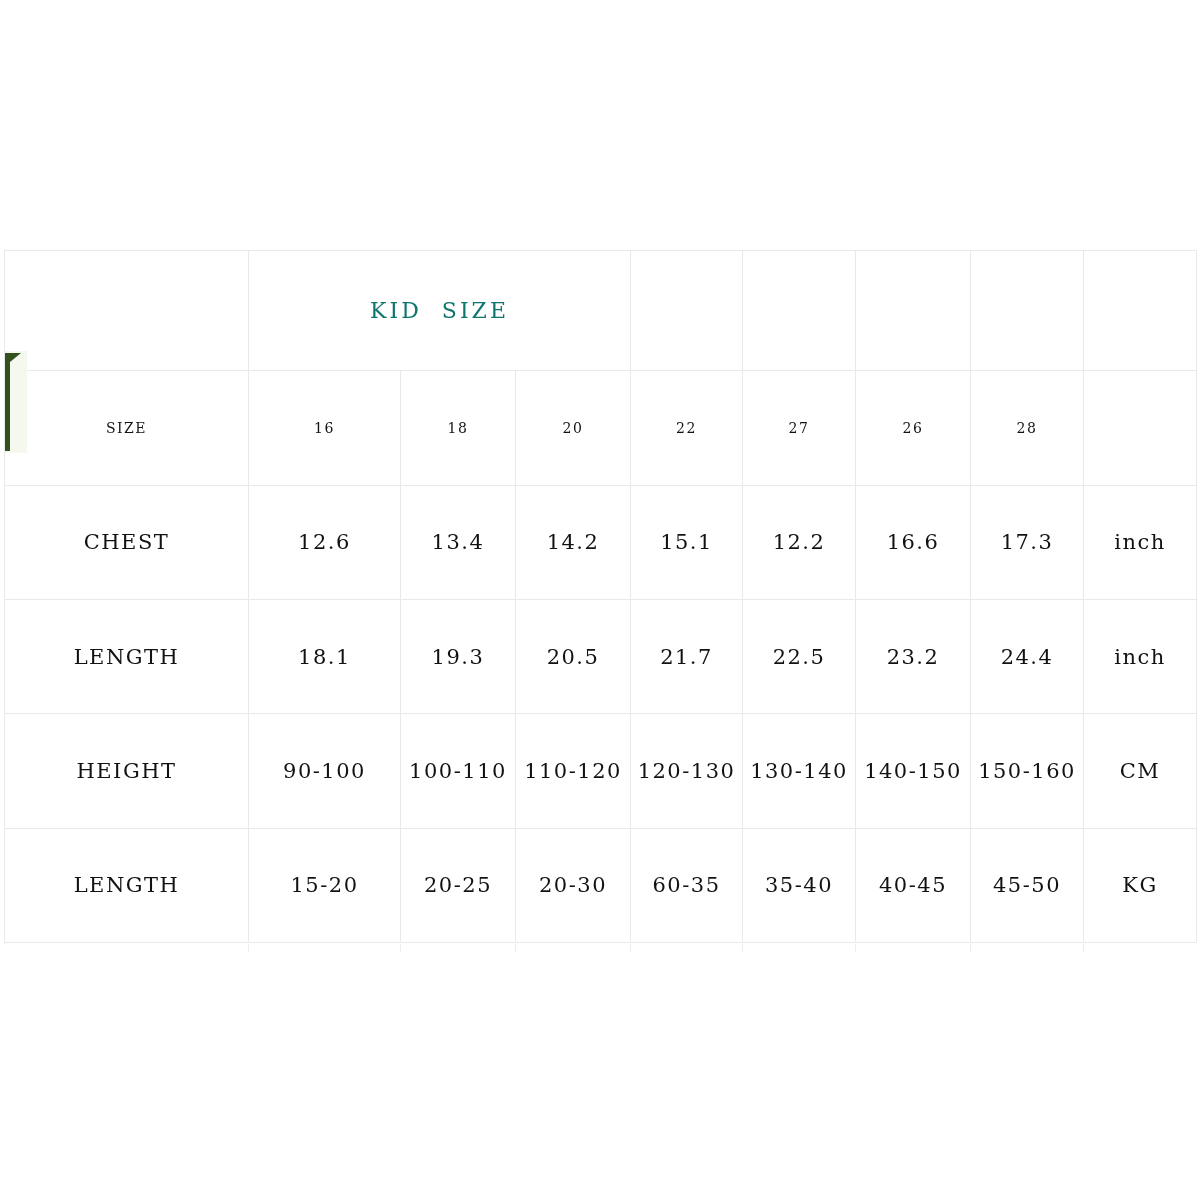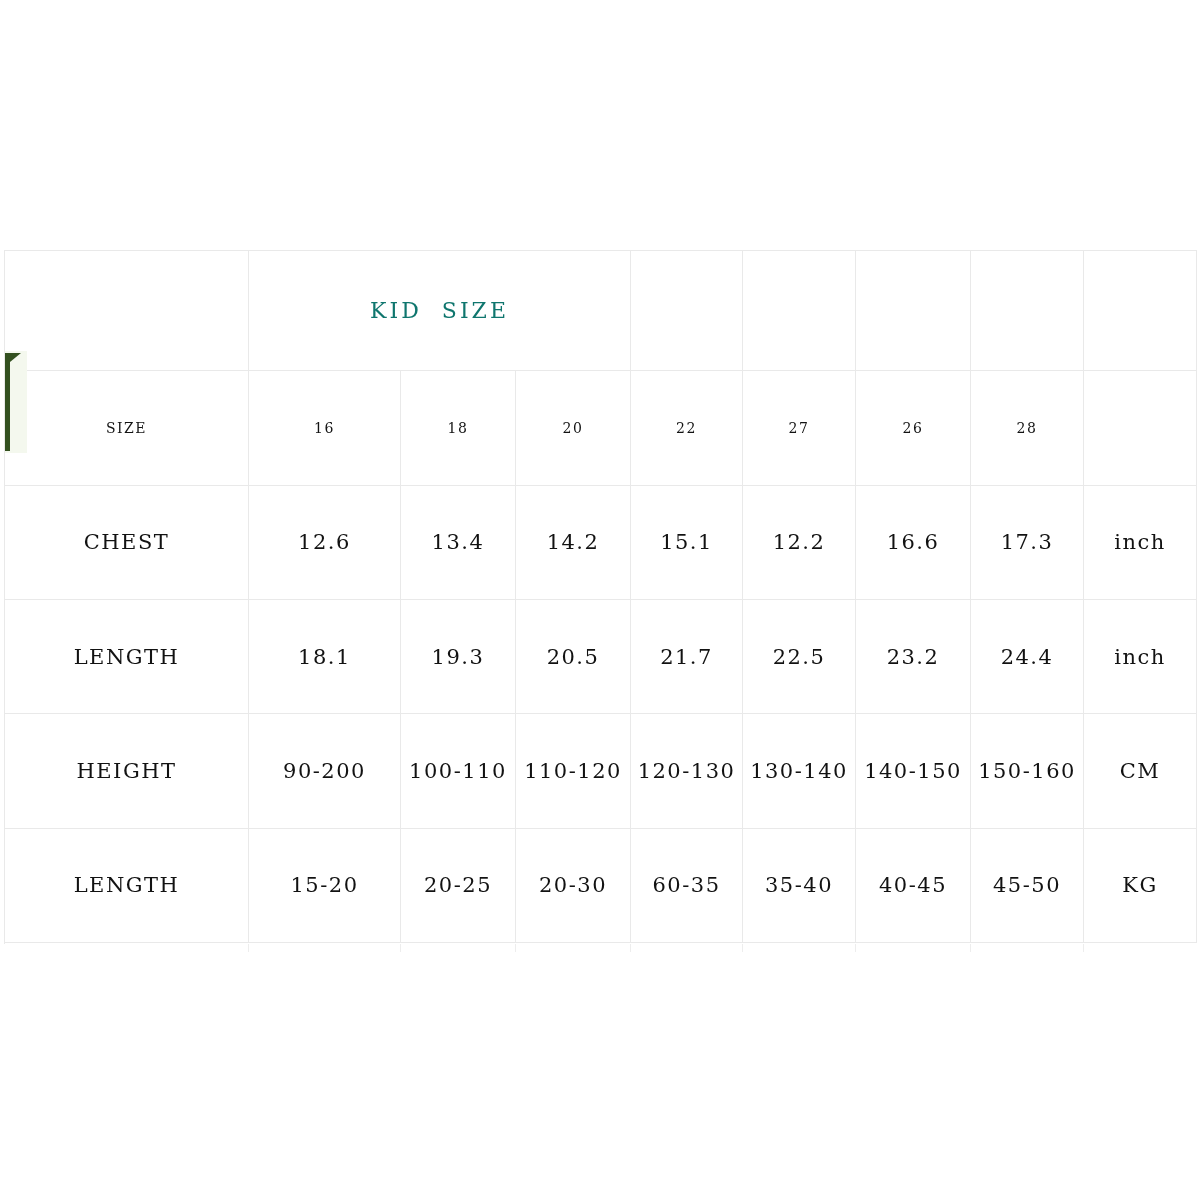--- a/index.html
+++ b/index.html
@@ -220,21 +220,21 @@
           <td>21.7</td>
           <td>22.5</td>
           <td>23.2</td>
           <td>24.4</td>
           <td class="unit-cell">inch</td>
         </tr>
 
 
         <tr style="height:98px">
           <td class="row-label left-edge">HEIGHT</td>
-          <td>90-200</td>
+          <td>90-100</td>
           <td>100-110</td>
           <td>110-120</td>
           <td>120-130</td>
           <td>130-140</td>
           <td>140-150</td>
           <td>150-160</td>
           <td class="unit-cell">CM</td>
         </tr>
 
         <tr style="height:98px">

